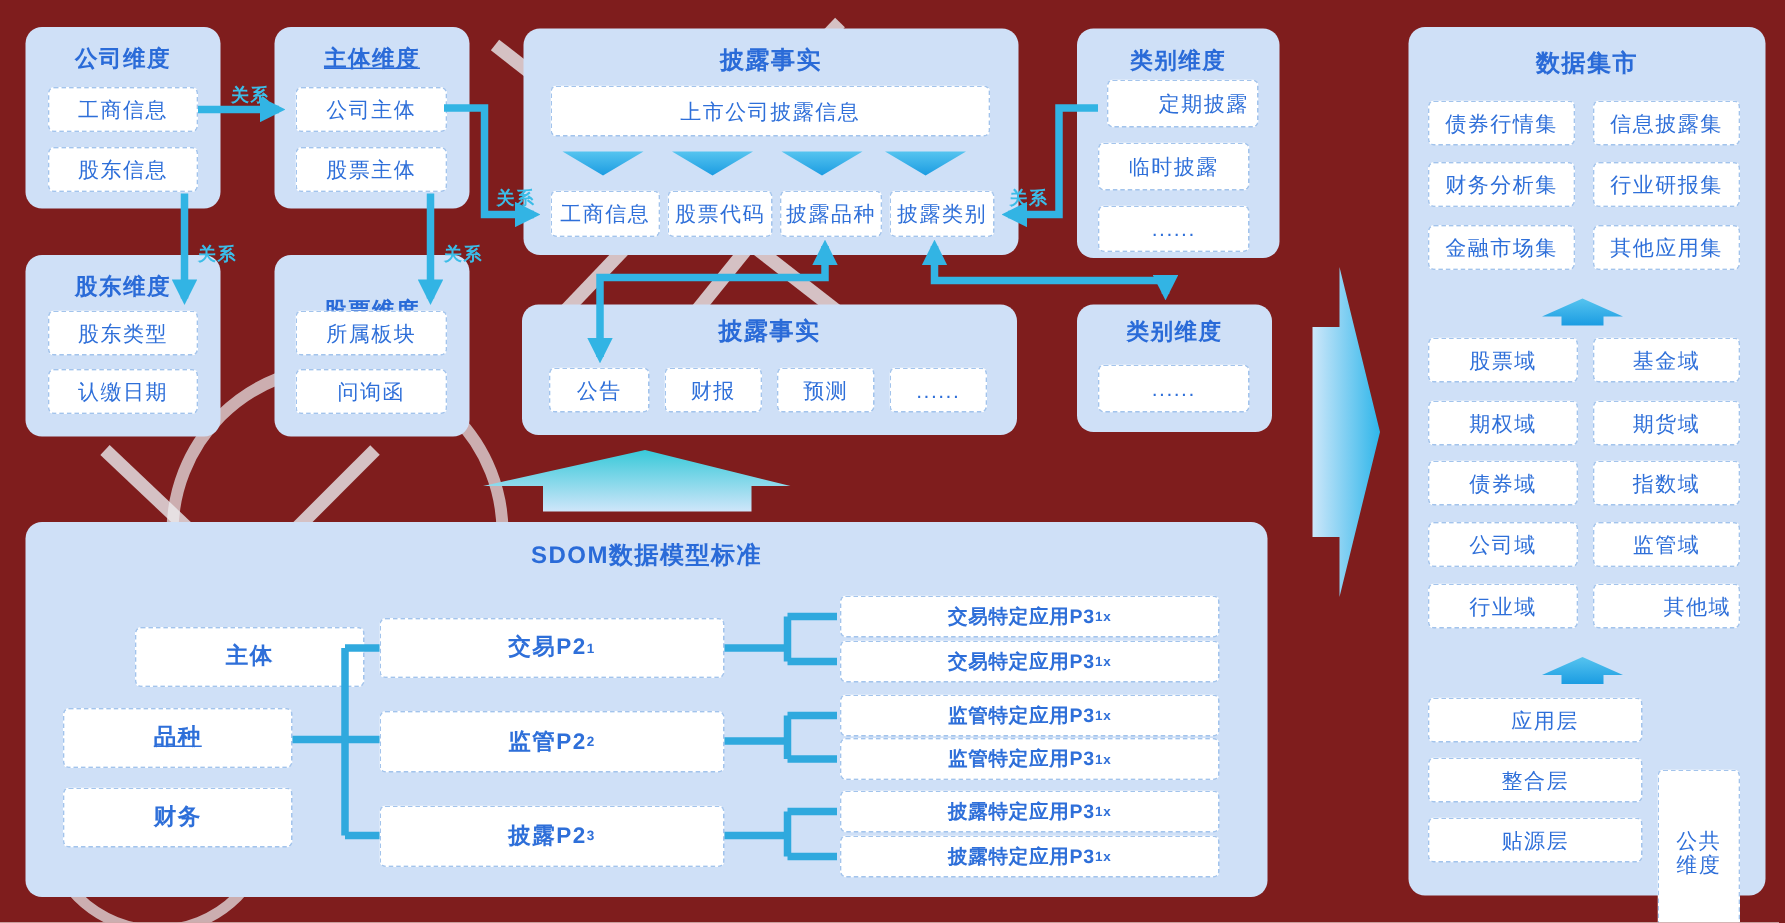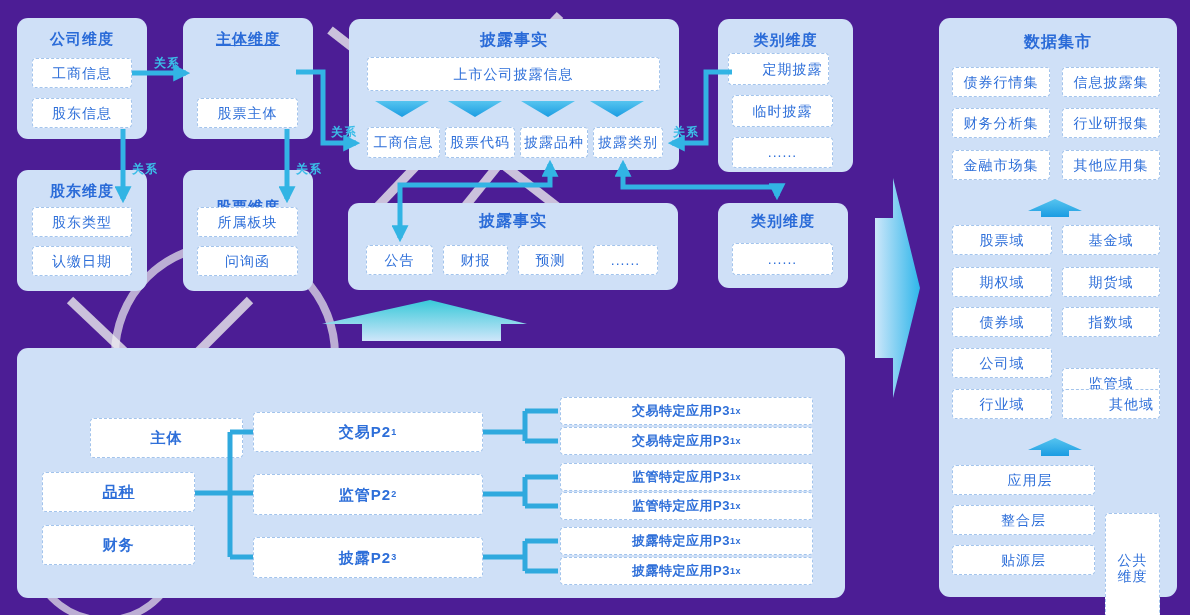--- a/index.html
+++ b/index.html
@@ -6,21 +6,21 @@
     --panel_bg:#cfe0f7;
     --box_border:#a3c4ec;
     --title_text:#2a6bd8;
     --item_text:#2e6fd9;
     --connector:#32b4e4;
     --relation_label:#3bbde8;
   }
   *{box-sizing:border-box;margin:0;padding:0;}
   html,body{background:#ffffff;}
   body{font-family:"Liberation Sans","DejaVu Sans",sans-serif;}
-  .canvas{position:relative;width:1190px;height:615px;background:#4c1d95;overflow:hidden;}
+  .canvas{position:relative;width:1190px;height:615px;background:#7f1d1d;overflow:hidden;}
   .overlay{position:absolute;left:0;top:0;width:1190px;height:615px;pointer-events:none;}
   .panel{position:absolute;background:var(--panel_bg);border-radius:11px;}
   .ptitle{position:absolute;left:0;right:0;text-align:center;color:var(--title_text);
           font-weight:bold;font-size:15px;letter-spacing:1px;}
   .ptitle.big{font-size:16px;}
   .wbox{position:absolute;background:#ffffff;border:1px dashed var(--box_border);border-radius:4px;
         display:flex;align-items:center;justify-content:center;
         color:var(--item_text);font-size:14px;font-weight:500;letter-spacing:1px;line-height:1.15;}
   .wbox.bold{font-weight:bold;font-size:15px;}
   .wbox.small{font-size:13px;font-weight:bold;letter-spacing:0.5px;}
@@ -47,20 +47,21 @@
   </svg>
 
   <div class="panel" style="left:17px;top:18px;width:130px;height:121px;">
     <div class="ptitle" style="top:12px;">公司维度</div>
     <div class="wbox" style="left:15px;top:40px;width:100px;height:30px;">工商信息</div>
     <div class="wbox" style="left:15px;top:80px;width:100px;height:30px;">股东信息</div>
   </div>
 
   <div class="panel" style="left:183px;top:18px;width:130px;height:121px;">
     <div class="ptitle" style="top:12px;text-decoration:underline;">主体维度</div>
+    <div class="wbox" style="left:14px;top:40px;width:101px;height:30px;">公司主体</div>
     <div class="wbox" style="left:14px;top:80px;width:101px;height:30px;">股票主体</div>
   </div>
 
   <div class="panel" style="left:17px;top:170px;width:130px;height:121px;">
     <div class="ptitle" style="top:12px;">股东维度</div>
     <div class="wbox" style="left:15px;top:37px;width:100px;height:30px;">股东类型</div>
     <div class="wbox" style="left:15px;top:76px;width:100px;height:30px;">认缴日期</div>
   </div>
 
   <div class="panel" style="left:183px;top:170px;width:130px;height:121px;">
@@ -73,39 +74,40 @@
     <div class="ptitle big" style="top:11px;">披露事实</div>
     <div class="wbox" style="left:18px;top:38px;width:293px;height:34px;">上市公司披露信息</div>
     <div class="wbox" style="left:18px;top:108px;width:73px;height:31px;">工商信息</div>
     <div class="wbox" style="left:96px;top:108px;width:70px;height:31px;">股票代码</div>
     <div class="wbox" style="left:171px;top:108px;width:68px;height:31px;">披露品种</div>
     <div class="wbox" style="left:244px;top:108px;width:70px;height:31px;">披露类别</div>
   </div>
 
   <div class="panel" style="left:718px;top:19px;width:135px;height:153px;">
     <div class="ptitle" style="top:12px;">类别维度</div>
-    <div class="wbox" style="left:10px;top:34px;width:101px;height:32px;padding-left:28px;">定期披露</div>
+    <div class="wbox" style="left:20px;top:34px;width:101px;height:32px;padding-left:28px;">定期披露</div>
     <div class="wbox" style="left:14px;top:76px;width:101px;height:32px;">临时披露</div>
     <div class="wbox" style="left:14px;top:118px;width:101px;height:31px;">......</div>
   </div>
 
   <div class="panel" style="left:348px;top:203px;width:330px;height:87px;">
     <div class="ptitle big" style="top:8px;">披露事实</div>
     <div class="wbox" style="left:18px;top:42px;width:67px;height:30px;">公告</div>
     <div class="wbox" style="left:95px;top:42px;width:65px;height:30px;">财报</div>
     <div class="wbox" style="left:170px;top:42px;width:65px;height:30px;">预测</div>
     <div class="wbox" style="left:245px;top:42px;width:65px;height:30px;">......</div>
   </div>
 
   <div class="panel" style="left:718px;top:203px;width:130px;height:85px;">
     <div class="ptitle" style="top:9px;">类别维度</div>
     <div class="wbox" style="left:14px;top:40px;width:101px;height:32px;">......</div>
   </div>
 
   <div class="panel" style="left:17px;top:348px;width:828px;height:250px;">
+    <div class="ptitle big" style="top:12px;">SDOM数据模型标准</div>
     <div class="wbox bold" style="left:25px;top:70px;width:153px;height:40px;margin-left:48px;">主体</div>
     <div class="wbox bold" style="left:25px;top:124px;width:153px;height:40px;text-decoration:underline;">品种</div>
     <div class="wbox bold" style="left:25px;top:177px;width:153px;height:40px;">财务</div>
 
     <div class="wbox bold" style="left:236px;top:64px;width:230px;height:40px;">
         <span>交易P2</span>
         <sub>1</sub>
       </div>
     <div class="wbox bold" style="left:236px;top:126px;width:230px;height:41px;">
         <span>监管P2</span>
@@ -151,21 +153,21 @@
     <div class="wbox" style="left:13px;top:132px;width:98px;height:30px;">金融市场集</div>
     <div class="wbox" style="left:123px;top:132px;width:98px;height:30px;">其他应用集</div>
 
     <div class="wbox" style="left:13px;top:207px;width:100px;height:30px;">股票域</div>
     <div class="wbox" style="left:123px;top:207px;width:98px;height:30px;">基金域</div>
     <div class="wbox" style="left:13px;top:249px;width:100px;height:30px;">期权域</div>
     <div class="wbox" style="left:123px;top:249px;width:98px;height:30px;">期货域</div>
     <div class="wbox" style="left:13px;top:289px;width:100px;height:30px;">债券域</div>
     <div class="wbox" style="left:123px;top:289px;width:98px;height:30px;">指数域</div>
     <div class="wbox" style="left:13px;top:330px;width:100px;height:30px;">公司域</div>
-    <div class="wbox" style="left:123px;top:330px;width:98px;height:30px;margin-top:20px;">监管域</div>
+    <div class="wbox" style="left:123px;top:330px;width:98px;height:30px;">监管域</div>
     <div class="wbox" style="left:13px;top:371px;width:100px;height:30px;">行业域</div>
     <div class="wbox" style="left:123px;top:371px;width:98px;height:30px;padding-left:41px;">其他域</div>
 
     <div class="wbox" style="left:13px;top:447px;width:143px;height:30px;padding-left:13px;">应用层</div>
     <div class="wbox" style="left:13px;top:487px;width:143px;height:30px;">整合层</div>
     <div class="wbox" style="left:13px;top:527px;width:143px;height:30px;">贴源层</div>
     <div class="wbox vert" style="left:166px;top:447px;width:55px;height:110px;padding:0 10px;white-space:normal;text-align:center;">公共维度</div>
   </div>
 
   <span class="rel" style="left:150px;top:55px;">关系</span>

